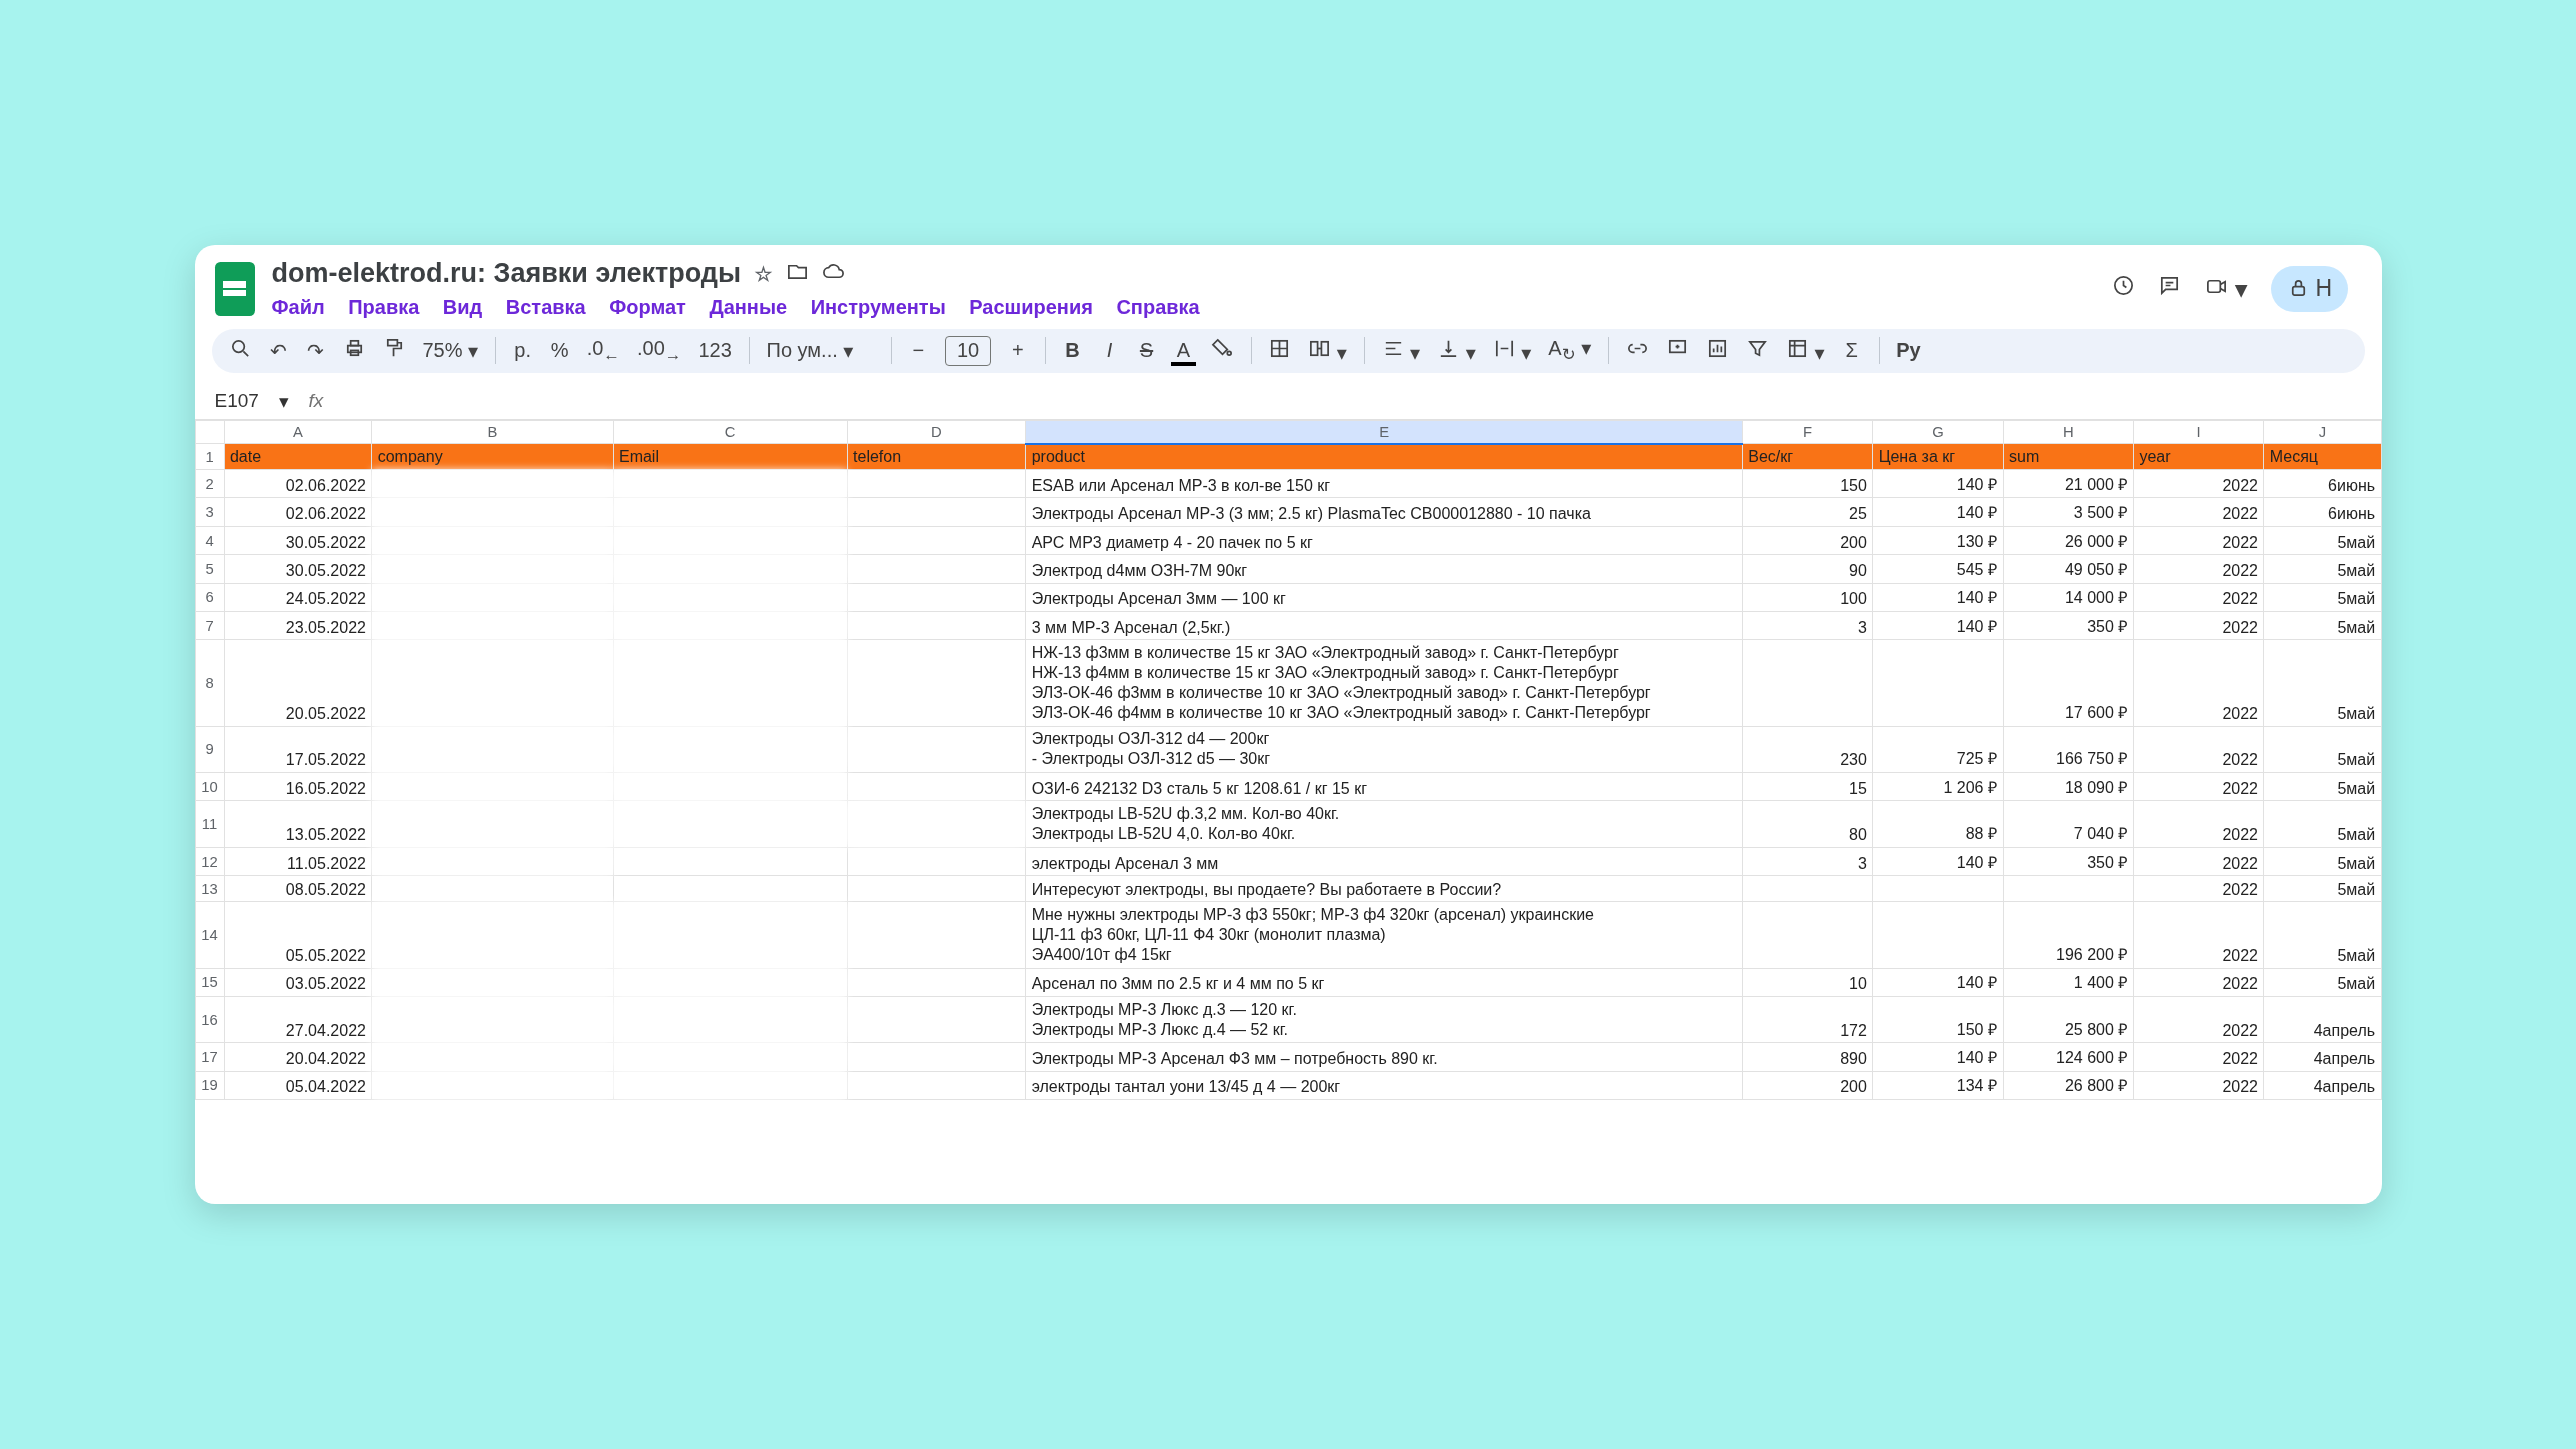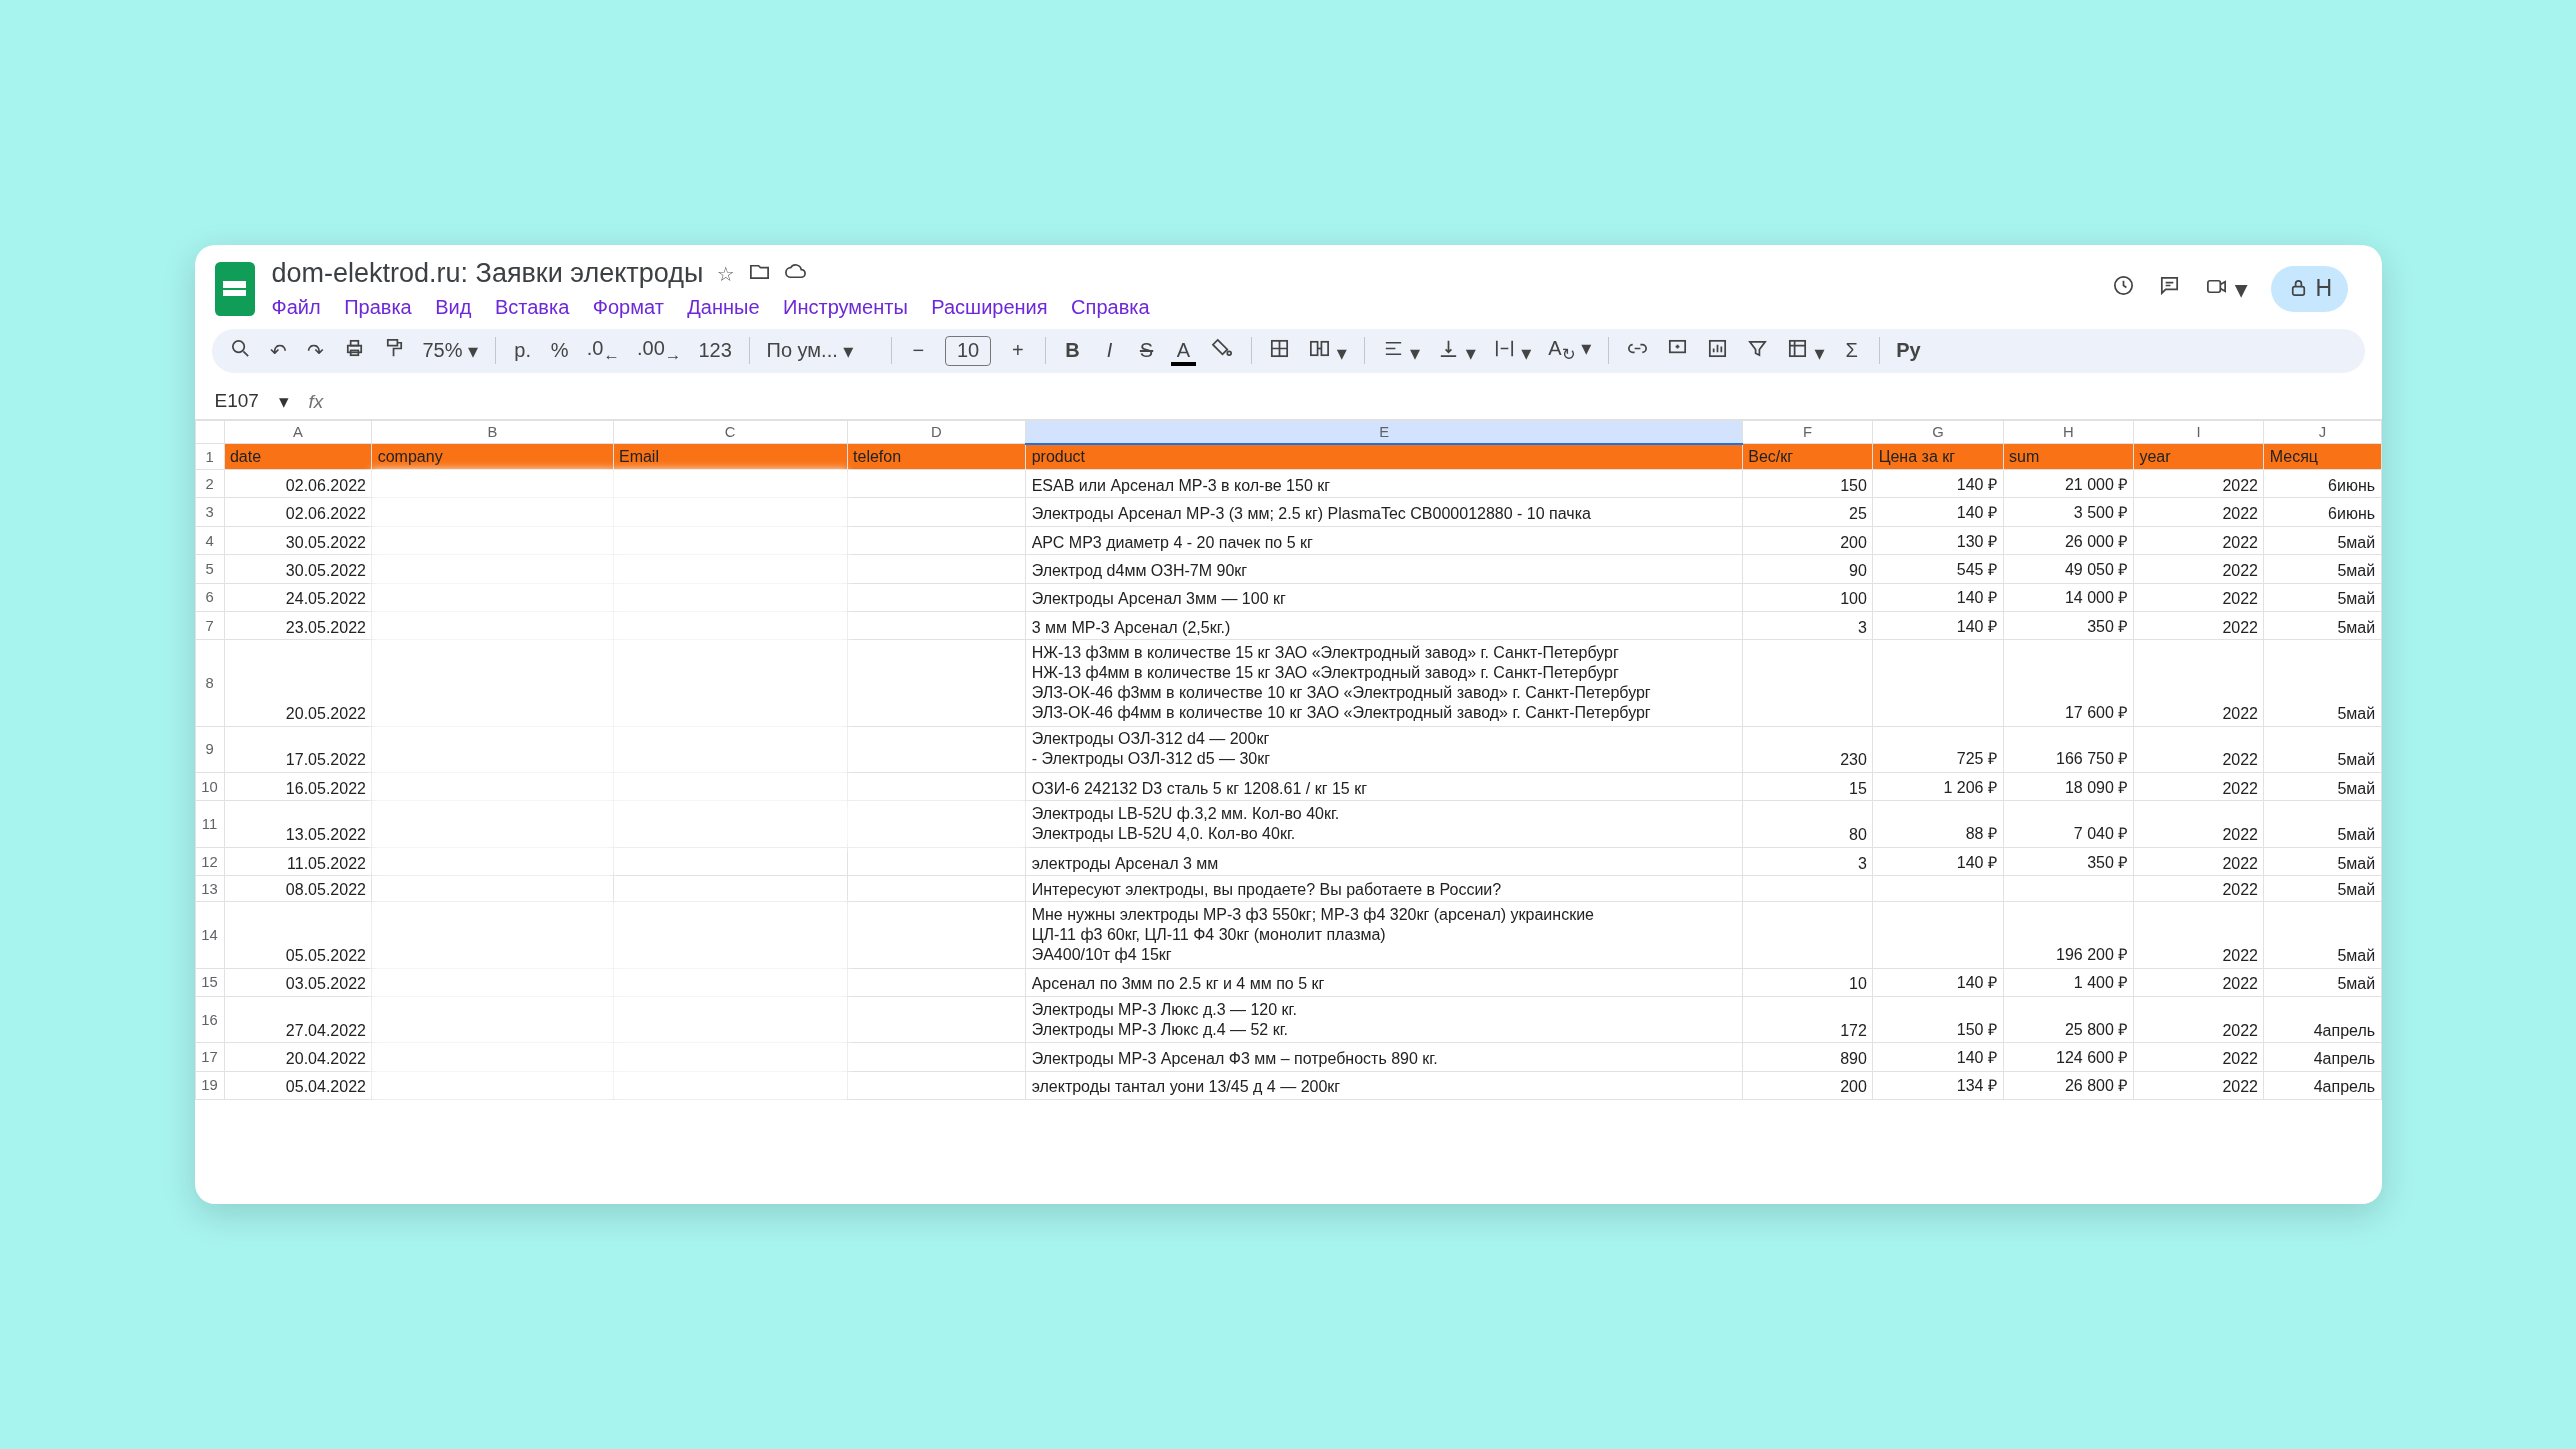--- a/index.html
+++ b/index.html
@@ -44,21 +44,21 @@
     background: #fff;
     position: absolute;
   }
   .logo::before {
     content:"";
     position: absolute;
     width: 23px; height: 2px;
     background: #0f9d58;
     z-index: 2;
   }
-  .title-area { flex: 1; }
+  .title-area { flex: 1; font-weight: bold; }
   .doc-title-row { display: flex; align-items: center; gap: 13.4px; font-size: 27px; color: #3c4043; }
   .doc-title-row .icon { color: #5f6368; font-size: 20px; }
   .menus { display: flex; gap: 23.5px; font-size: 20px; color: #6d28d9; margin-top: 6.7px; }
   .menus span { cursor: pointer; }
   .top-icons { display: flex; align-items: center; gap: 23.5px; color: #444; font-size: 25.5px; padding-right: 13.4px;}
   .top-icons .share {
     background: #c7e7ff;
     border-radius: 27px;
     padding: 9.4px 16px;
     display: flex;
@@ -86,21 +86,21 @@
     padding: 2.7px 10.7px;
     font-size: 20px;
   }
   .toolbar .ico { cursor:pointer; min-width:20px; text-align:center; }
   .underline-a { position:relative; }
   .underline-a::after { content:""; position:absolute; left:-2.7px; right:-2.7px; bottom:-4px; height:4px; background:#000; }
   .fill-ico { color:#5f6368; }
   
   .cellref {
     display: flex;
-    align-items: flex-end;
+    align-items: flex-start;
     padding: 6.7px 20px;
     gap: 20px;
     font-size: 19px;
     color: #333;
     border-bottom: 0.7px solid #e0e0e0;
   }
   .cellref .ref { display:flex; align-items:center; gap:20px; }
   .cellref .fx { font-style: italic; color: #737373; }
   
   .sheet { flex:1; overflow:hidden; position:relative; font-size: 16px; color:#222; }

